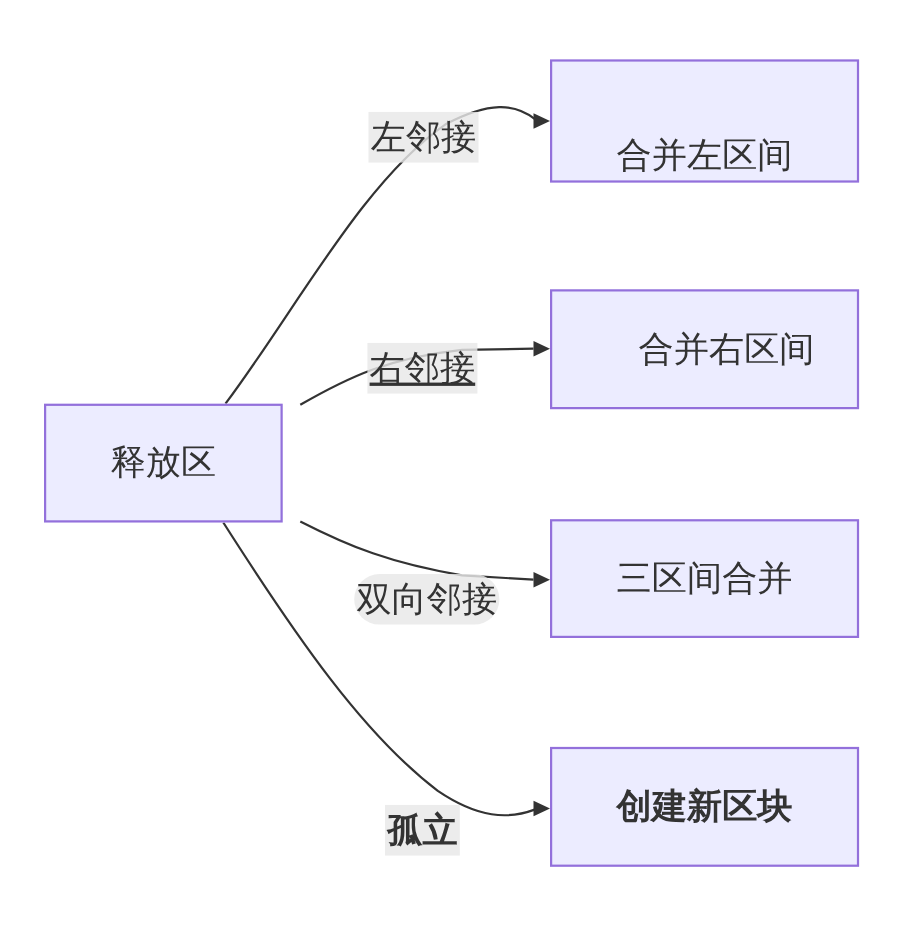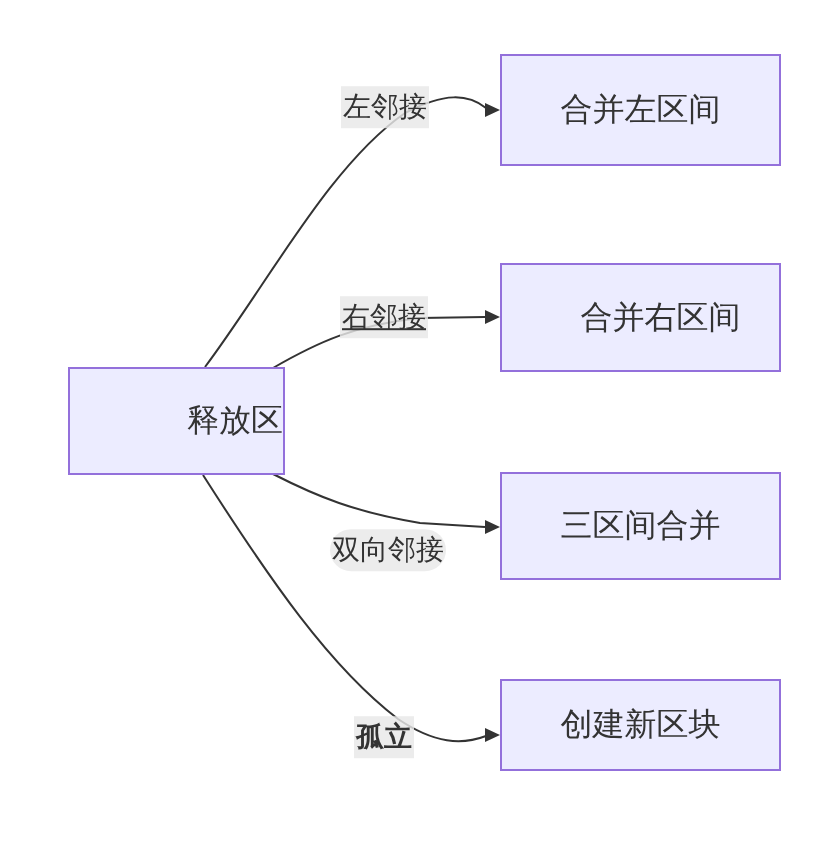--- a/index.html
+++ b/index.html
@@ -36,39 +36,40 @@
     background: var(--node-fill, #ECECFF);
     border: 2px solid var(--node-border, #9370DB);
     color: var(--text, #333333);
     font-size: 32px;
     display: flex;
     align-items: center;
     justify-content: center;
     text-align: center;
     white-space: nowrap;
   }
-  .node-root   { left: 68px;  top: 367px; width: 217px; height: 108px; justify-content: flex-end; }
-  .node-t1     { left: 500px; top: 54px;  width: 281px; height: 112px; }
+  .node-root   { left: 40px;  top: 367px; width: 217px; height: 108px; }
+  .node-t1     { left: 500px; top: 54px;  width: 281px; height: 112px; align-items: flex-end; }
   .node-t2     { left: 500px; top: 263px; width: 281px; height: 109px; padding-left: 40px; }
   .node-t3     { left: 500px; top: 472px; width: 281px; height: 108px; }
-  .node-t4     { left: 500px; top: 679px; width: 281px; height: 92px; }
+  .node-t4     { left: 500px; top: 679px; width: 281px; height: 109px; font-weight: bold; }
   .edge-label {
     position: absolute;
     transform: translate(-50%, -50%);
     background: var(--label-bg-rgba, rgba(232,232,232,0.82));
     color: var(--text, #333333);
-    font-size: 28px;
+    font-size: 32px;
     line-height: 1.2;
     padding: 4px 2px;
     white-space: nowrap;
     text-align: center;
+    margin-top: 18px;
   }
   .edge-label-1 { left: 385px; top: 107px; }
   .edge-label-2 { left: 384px; top: 317px; text-decoration: underline; }
-  .edge-label-3 { left: 388px; top: 550px; border-radius: 23px; }
+  .edge-label-3 { left: 388px; top: 527px; border-radius: 23px; }
   .edge-label-4 { left: 384px; top: 737px; font-weight: bold; }
 </style>
 </head>
 <body>
 
 <div class="canvas">
 
   <svg class="edges-svg" viewBox="0 0 836 844" aria-hidden="true">
 
     <path class="edge-path" d="M 205 367 C 270 280, 330 165, 405 113 C 445 92, 468 94, 486 108"></path>

